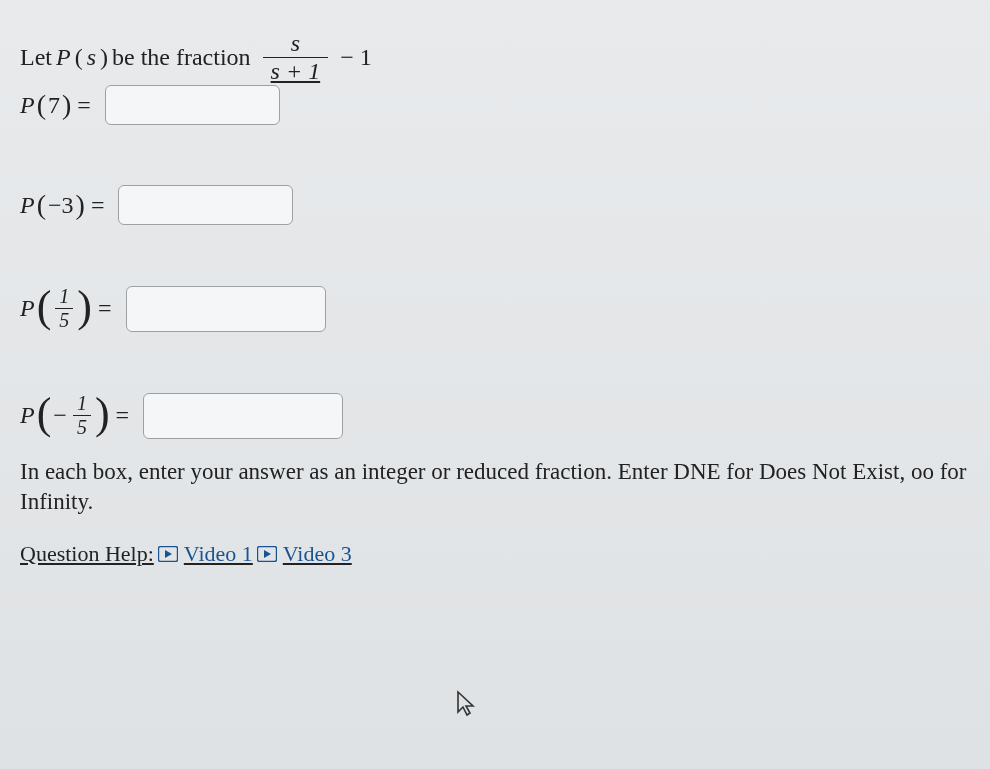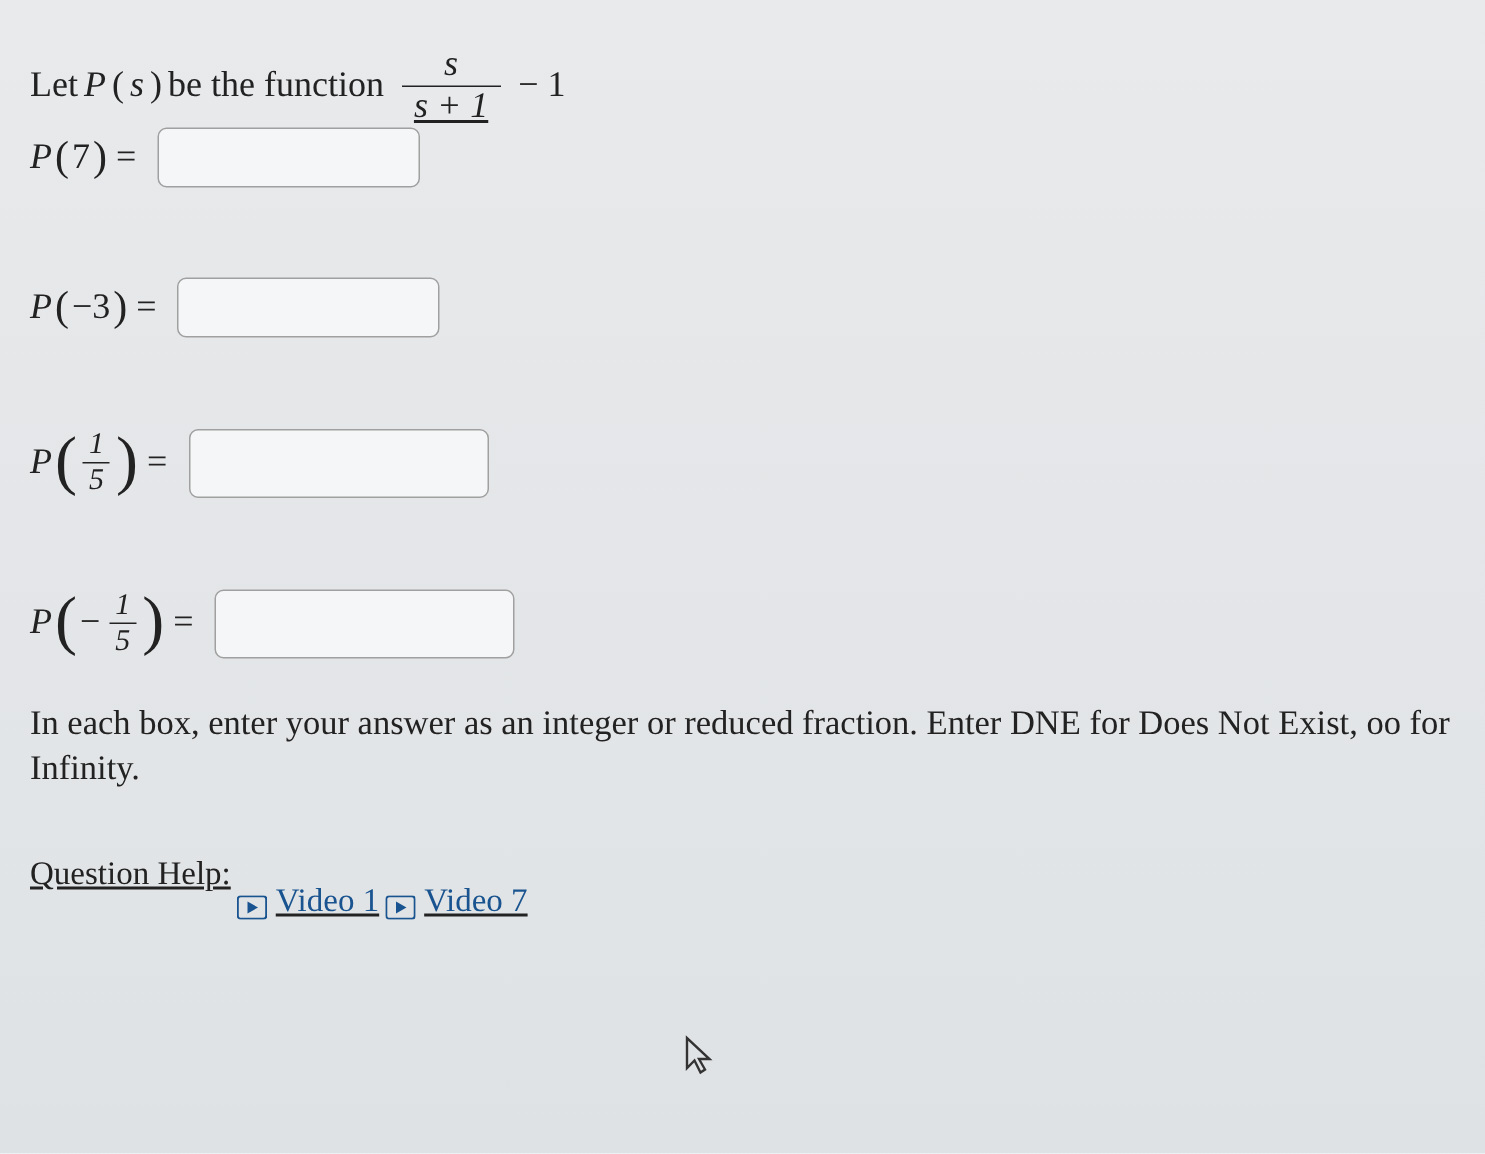--- a/index.html
+++ b/index.html
@@ -101,65 +101,64 @@
       background: #f5f6f7;
       font-size: 20px;
       padding: 4px 8px;
       outline: none;
     }
     input.answer-box.wider {
       width: 200px;
       height: 46px;
     }
     .instructions {
-      margin-top: 28px;
+      margin-top: 18px;
       font-size: 23px;
       color: #222;
       line-height: 1.3;
     }
     .help-row {
       margin-top: 24px;
       display: flex;
       align-items: center;
       gap: 4px;
       font-size: 22px;
       text-decoration: underline;
     }
     .help-label {
       color: #222;
     }
     .help-link {
       display: inline-flex;
-      align-items: flex-end;
+      align-items: center;
       gap: 6px;
       color: #1a5490;
       text-decoration: none;
       cursor: pointer;
-      margin-top: 36px;
     }
     .help-icon {
       display: inline-flex;
     }
     .cursor-arrow {
       position: absolute;
       left: 455px;
       top: 690px;
       pointer-events: none;
     }
   </style>
 </head>
 <body>
 
 <div class="prompt-line">
   <span>Let </span>
   <span class="ital">P</span>
   <span>(</span>
     <span class="ital">s</span>
     <span>)</span>
-  <span> be the function </span>
+  <span> be the fraction </span>
   <span class="fraction">
     <span class="num">s</span>
     <span class="den">s + 1</span>
   </span>
   <span> − 1</span>
 </div>
 
 <div class="equation-row">
   <span class="equation-label">
     <span>P</span>
@@ -224,19 +223,19 @@
     </span>
     <span>Video 1</span>
   </a>
   <a class="help-link">
     <span class="help-icon">
       <svg width="20" height="16" viewBox="0 0 20 16">
           <rect x="0.5" y="0.5" width="19" height="15" rx="2" fill="none" stroke="#1a5490" stroke-width="1.4"></rect>
           <polygon points="7,4 14,8 7,12" fill="#1a5490"></polygon>
         </svg>
     </span>
-    <span>Video 7</span>
+    <span>Video 3</span>
   </a>
 </div>
 
 <svg class="cursor-arrow" width="24" height="28">
   <path d="M3 2 L3 22 L8 17 L12 25 L15 23 L11 16 L18 16 Z" fill="none" stroke="#333" stroke-width="1.6"></path>
 </svg>
 
 </body></html>

